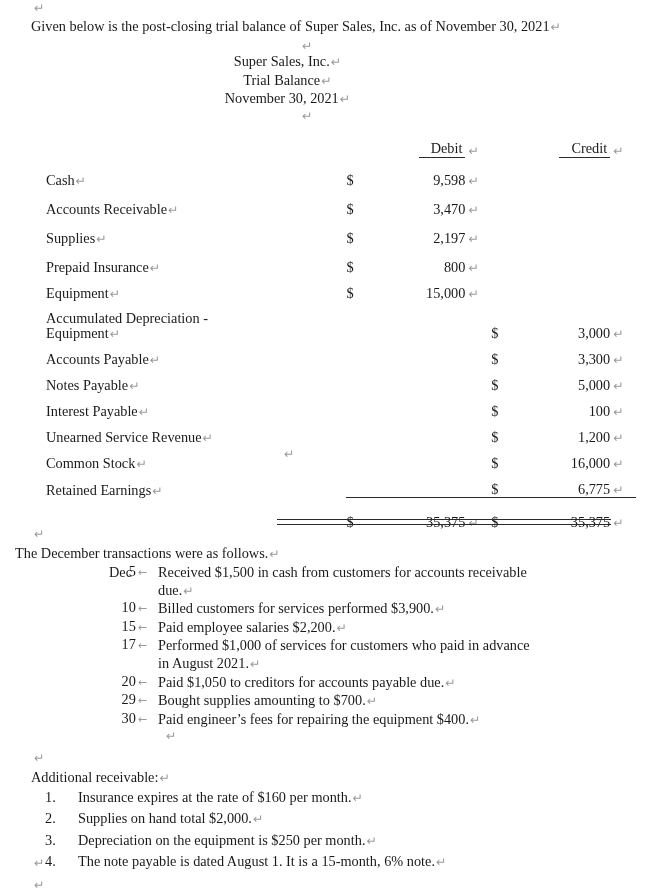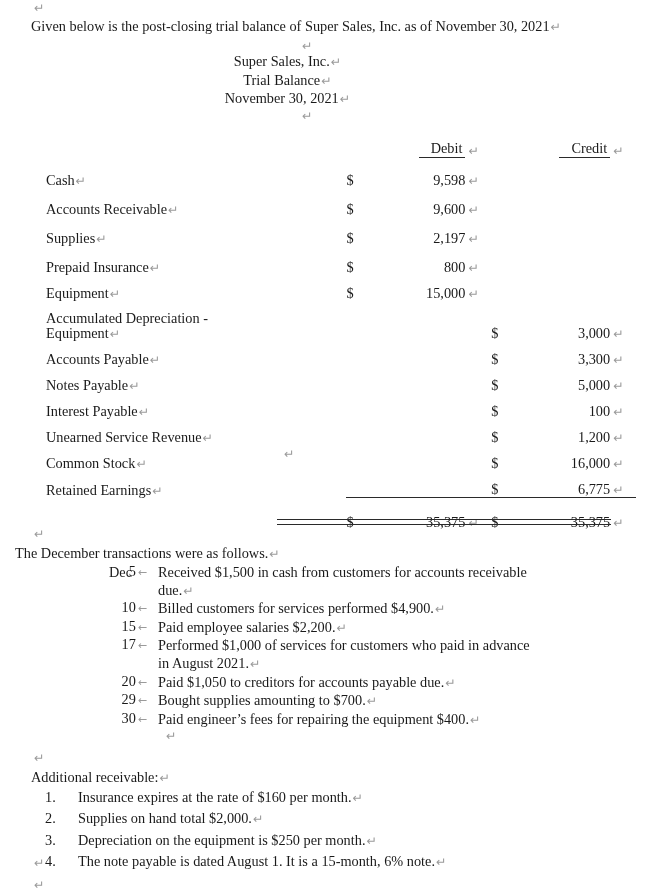--- a/index.html
+++ b/index.html
@@ -202,21 +202,21 @@
         <td class="c-dpil"><span class="pil">↵</span></td>
         <td class="c-csign"></td>
         <td class="c-cval"></td>
         <td class="c-cpil"></td>
       </tr>
 
       <tr class="r-item">
         <td class="c-label"><span>Accounts Receivable</span><span class="pil">↵</span></td>
         <td class="c-mid"></td>
         <td class="c-dsign">$</td>
-        <td class="c-dval">9,600</td>
+        <td class="c-dval">3,470</td>
         <td class="c-dpil"><span class="pil">↵</span></td>
         <td class="c-csign"></td>
         <td class="c-cval"></td>
         <td class="c-cpil"></td>
       </tr>
 
       <tr class="r-item">
         <td class="c-label"><span>Supplies</span><span class="pil">↵</span></td>
         <td class="c-mid"></td>
         <td class="c-dsign">$</td>
@@ -367,21 +367,21 @@
     </div>
     <div class="tx-row">
       <span class="tx-month"></span>
       <span class="tx-day"></span>
       <span class="tx-cont"><span>due.</span><span class="pil">↵</span></span>
     </div>
 
     <div class="tx-row">
       <span class="tx-month"></span>
       <span class="tx-day"><span>10</span><span class="tabmark">←</span></span>
-      <span class="tx-text"><span>Billed customers for services performed $4,900.</span><span class="pil">↵</span></span>
+      <span class="tx-text"><span>Billed customers for services performed $3,900.</span><span class="pil">↵</span></span>
     </div>
 
     <div class="tx-row">
       <span class="tx-month"></span>
       <span class="tx-day"><span>15</span><span class="tabmark">←</span></span>
       <span class="tx-text"><span>Paid employee salaries $2,200.</span><span class="pil">↵</span></span>
     </div>
 
     <div class="tx-row">
       <span class="tx-month"></span>

